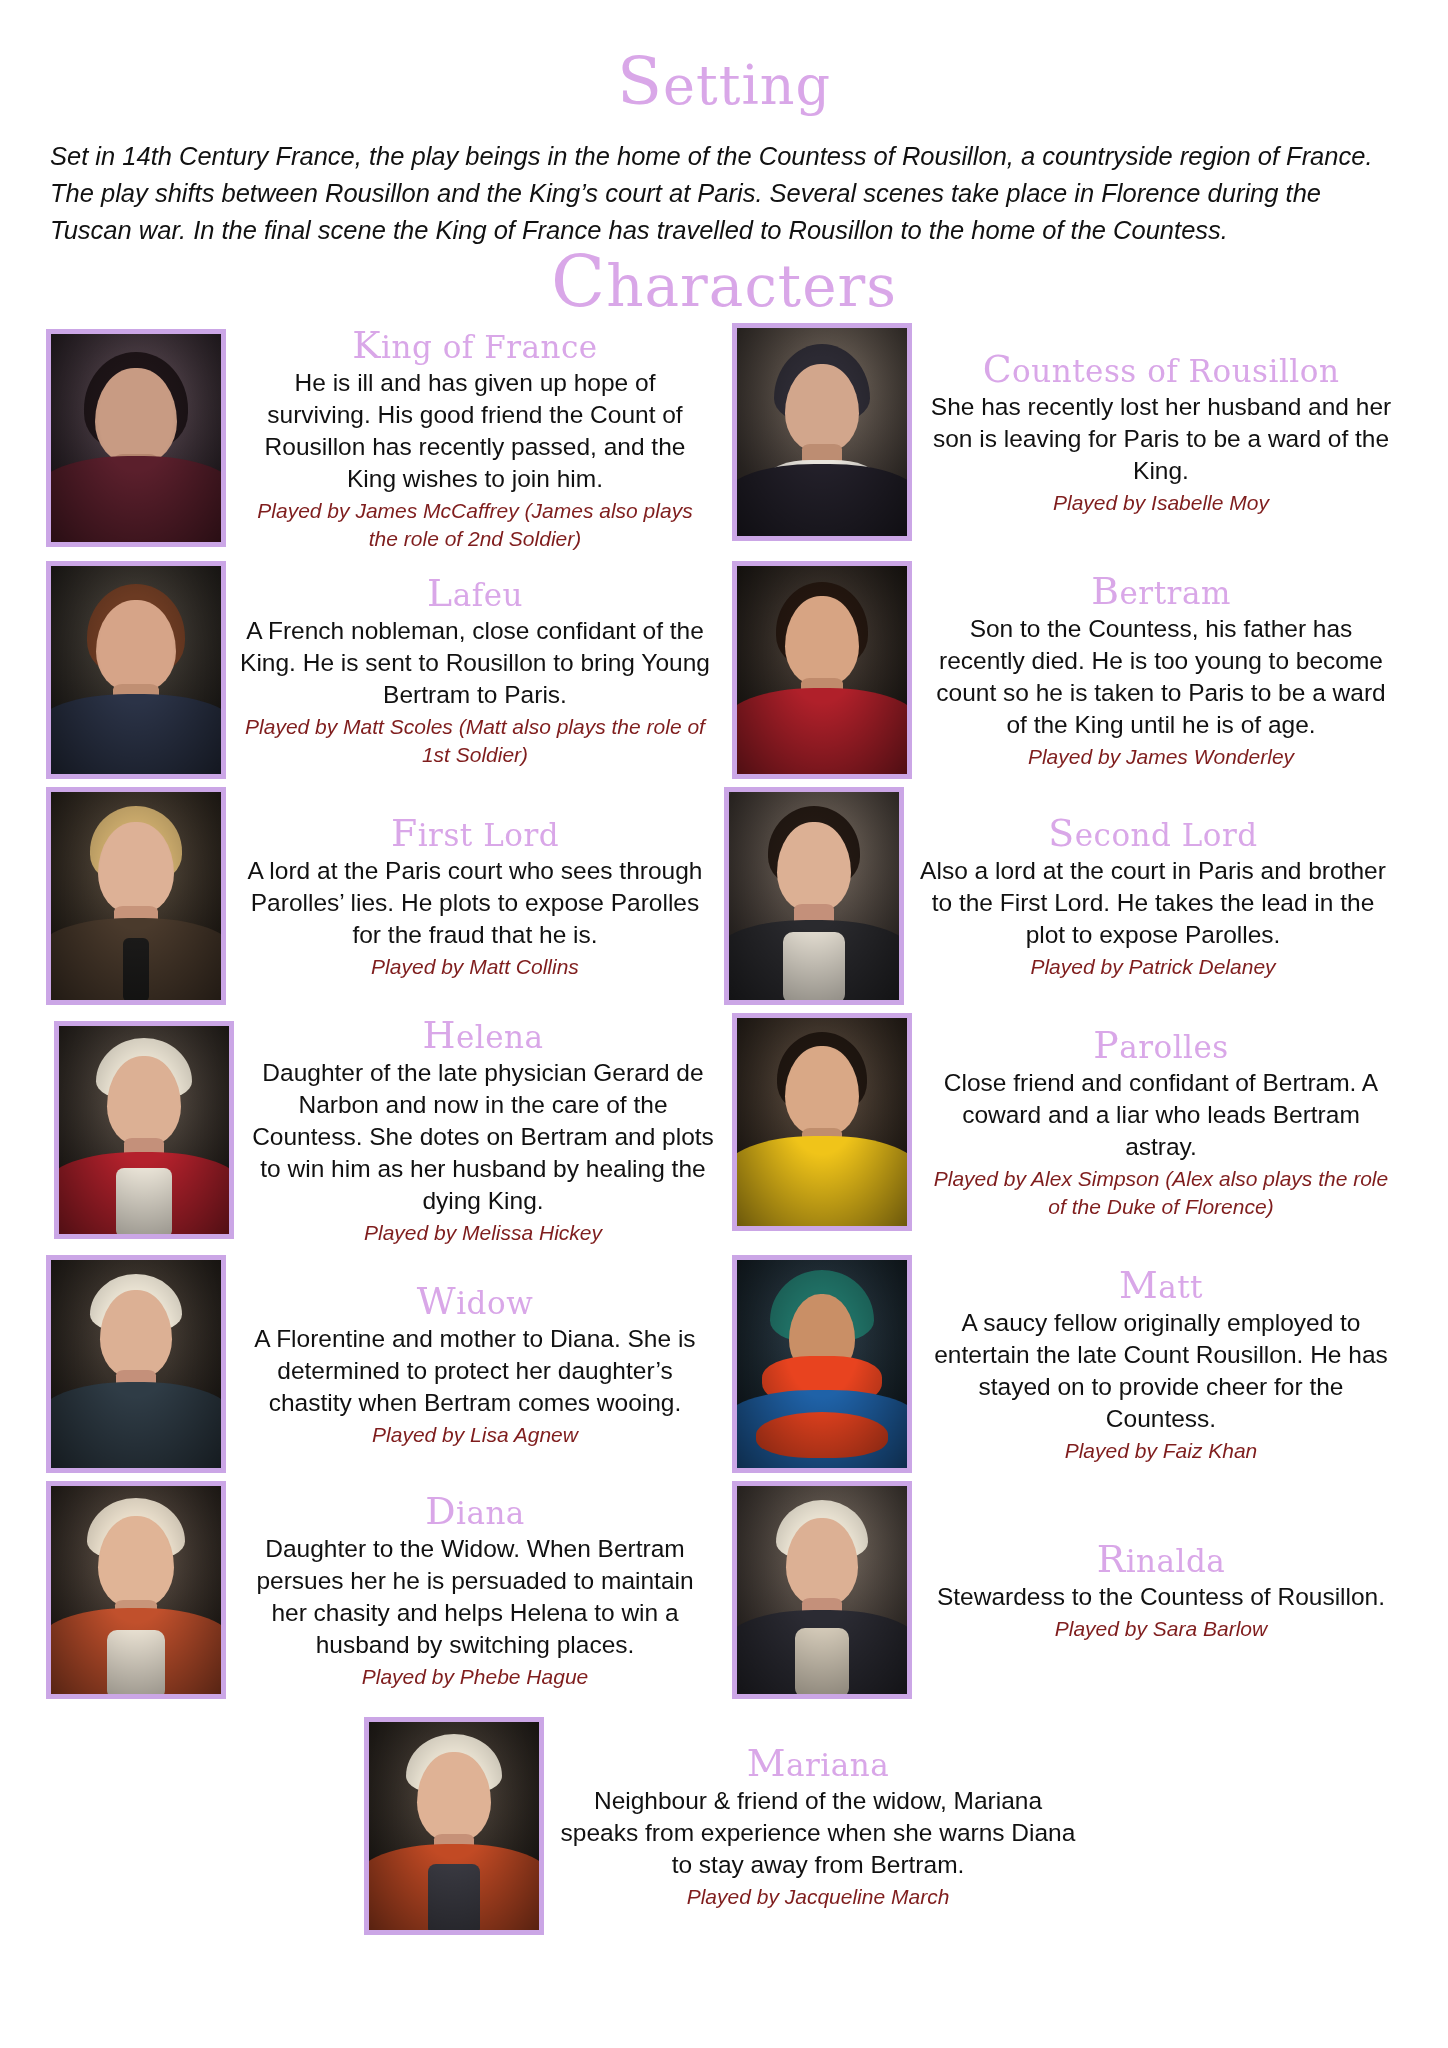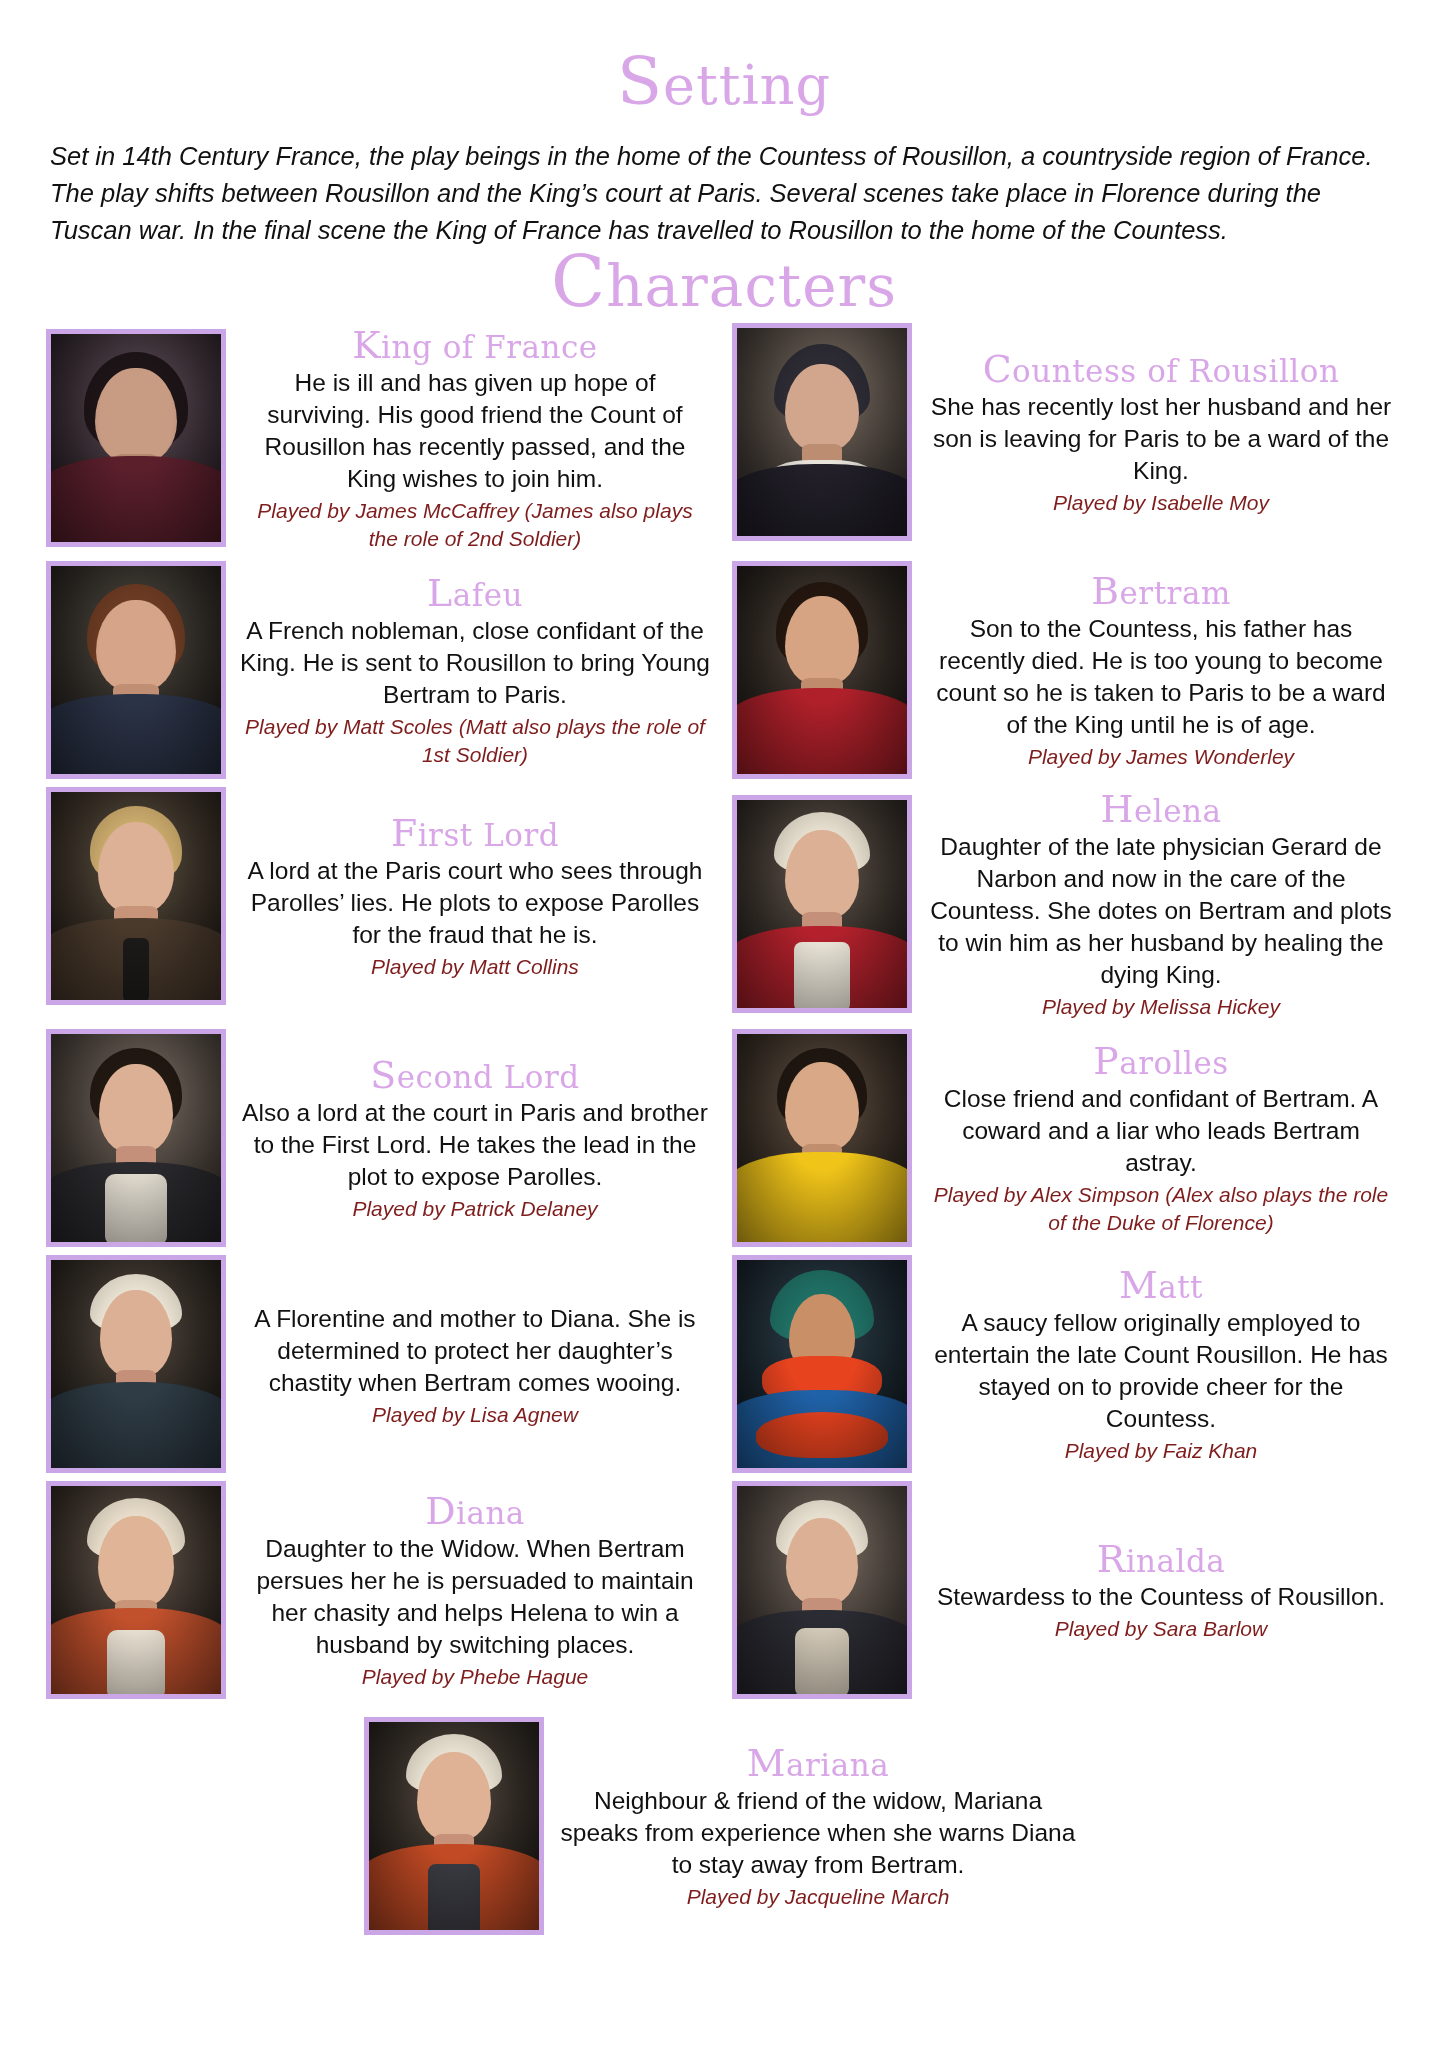--- a/index.html
+++ b/index.html
@@ -258,54 +258,54 @@
         <div class="collar" style="top:146px;width:26px;height:64px;background:#1c1b1a;border-radius:6px;"></div>
         <div class="vignette"></div>
       </div>
       <div class="card-body">
         <h2 class="char-name sc">First Lord</h2>
         <p class="char-desc">A lord at the Paris court who sees through Parolles’ lies. He plots to expose Parolles for the fraud that he is.</p>
         <p class="played-by">Played by Matt Collins</p>
       </div>
     </div>
 
+    <div class="card left">
+      <div class="portrait-frame">
+        <div class="bg-map"></div>
+        <div class="hair" style="top:14px;width:92px;height:80px;background:#221812;"></div>
+        <div class="head" style="top:30px;width:74px;height:90px;background:#dcb094;"></div>
+        <div class="neck" style="top:112px;width:40px;height:26px;background:#c4907a;"></div>
+        <div class="torso" style="width:196px;height:86px;background:#2a2a2e;"></div>
+        <div class="collar" style="top:140px;width:62px;height:72px;background:#e3ddd1;border-radius:10px;"></div>
+        <div class="vignette"></div>
+      </div>
+      <div class="card-body">
+        <h2 class="char-name sc">Second Lord</h2>
+        <p class="char-desc">Also a lord at the court in Paris and brother to the First Lord. He takes the lead in the plot to expose Parolles.</p>
+        <p class="played-by">Played by Patrick Delaney</p>
+      </div>
+    </div>
+
     <div class="card right">
       <div class="portrait-frame">
         <div class="bg-map" style="background:radial-gradient(circle at 50% 30%, #5a5047 0%, #211c18 78%);"></div>
         <div class="cap" style="top:12px;width:96px;height:62px;background:#e6dfcf;"></div>
         <div class="head" style="top:30px;width:74px;height:90px;background:#dcb094;"></div>
         <div class="neck" style="top:112px;width:40px;height:26px;background:#c4907a;"></div>
         <div class="torso" style="width:196px;height:88px;background:#b4212c;"></div>
         <div class="collar" style="top:142px;width:56px;height:70px;background:#efe9dc;border-radius:8px;"></div>
         <div class="vignette"></div>
       </div>
       <div class="card-body">
         <h2 class="char-name sc">Helena</h2>
         <p class="char-desc">Daughter of the late physician Gerard de Narbon and now in the care of the Countess. She dotes on Bertram and plots to win him as her husband by healing the dying King.</p>
         <p class="played-by">Played by Melissa Hickey</p>
       </div>
     </div>
 
-    <div class="card left">
-      <div class="portrait-frame">
-        <div class="bg-map"></div>
-        <div class="hair" style="top:14px;width:92px;height:80px;background:#221812;"></div>
-        <div class="head" style="top:30px;width:74px;height:90px;background:#dcb094;"></div>
-        <div class="neck" style="top:112px;width:40px;height:26px;background:#c4907a;"></div>
-        <div class="torso" style="width:196px;height:86px;background:#2a2a2e;"></div>
-        <div class="collar" style="top:140px;width:62px;height:72px;background:#e3ddd1;border-radius:10px;"></div>
-        <div class="vignette"></div>
-      </div>
-      <div class="card-body">
-        <h2 class="char-name sc">Second Lord</h2>
-        <p class="char-desc">Also a lord at the court in Paris and brother to the First Lord. He takes the lead in the plot to expose Parolles.</p>
-        <p class="played-by">Played by Patrick Delaney</p>
-      </div>
-    </div>
-
     <div class="card right">
       <div class="portrait-frame">
         <div class="bg-map" style="background:radial-gradient(circle at 50% 30%, #5a4b3e 0%, #221b15 78%);"></div>
         <div class="hair" style="top:14px;width:90px;height:80px;background:#1f1610;"></div>
         <div class="head" style="top:28px;width:74px;height:90px;background:#d9a886;"></div>
         <div class="neck" style="top:110px;width:40px;height:28px;background:#c08e6d;"></div>
         <div class="torso" style="width:198px;height:96px;background:#f0c419;"></div>
         <div class="vignette"></div>
       </div>
       <div class="card-body">
@@ -318,20 +318,21 @@
     <div class="card left">
       <div class="portrait-frame">
         <div class="bg-map" style="background:radial-gradient(circle at 50% 30%, #4e443b 0%, #1d1915 78%);"></div>
         <div class="cap" style="top:14px;width:92px;height:58px;background:#e9e2d2;"></div>
         <div class="head" style="top:30px;width:72px;height:88px;background:#dcb094;"></div>
         <div class="neck" style="top:110px;width:40px;height:26px;background:#c4907a;"></div>
         <div class="torso" style="width:196px;height:92px;background:#2f3c46;"></div>
         <div class="vignette"></div>
       </div>
       <div class="card-body">
+        <h2 class="char-name sc">Widow</h2>
         <p class="char-desc">A Florentine and mother to Diana. She is determined to protect her daughter’s chastity when Bertram comes wooing.</p>
         <p class="played-by">Played by Lisa Agnew</p>
       </div>
     </div>
 
     <div class="card right">
       <div class="portrait-frame">
         <div class="bg-map" style="background:radial-gradient(circle at 50% 30%, #2c3b46 0%, #101a20 80%);"></div>
         <div class="cap" style="top:10px;width:104px;height:72px;background:#1f6e63;"></div>
         <div class="head" style="top:34px;width:66px;height:82px;background:#c98f66;"></div>

